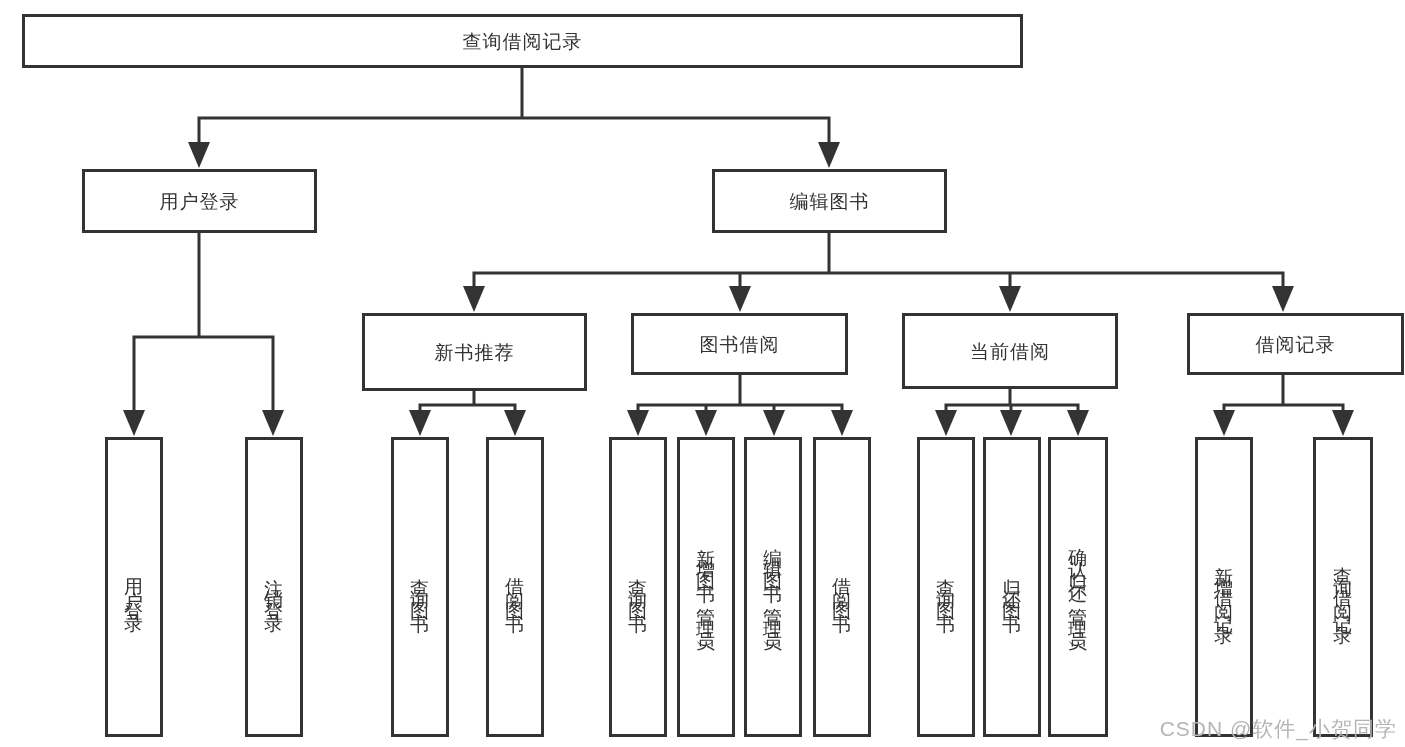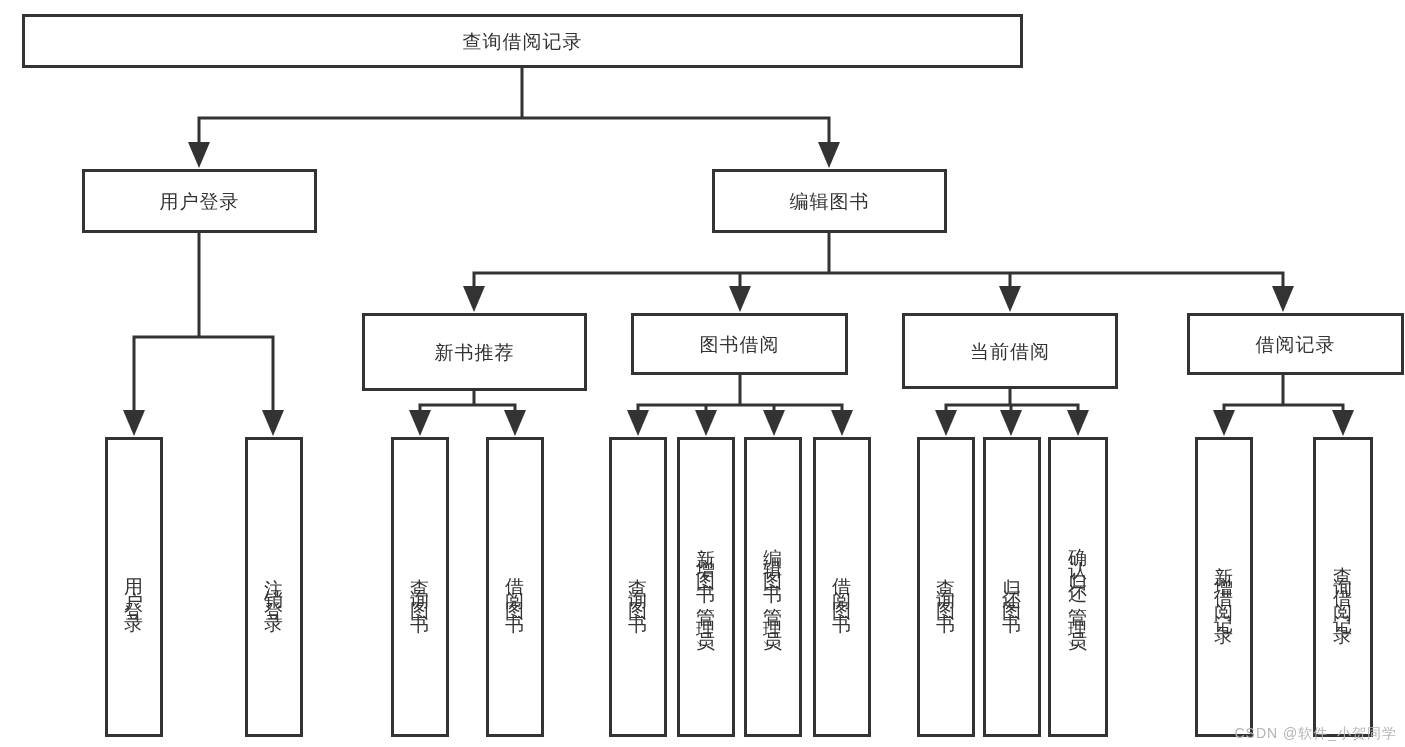--- a/index.html
+++ b/index.html
@@ -12,21 +12,21 @@
     position:absolute;box-sizing:border-box;border:3px solid #333333;background:#ffffff;
     display:flex;align-items:center;justify-content:center;
     font-size:19px;line-height:1;white-space:nowrap;letter-spacing:1px;
   }
   .node.v{
     writing-mode:vertical-lr;text-orientation:mixed;
     letter-spacing:12px;font-size:19px;
   }
   .watermark{
     position:absolute;right:8px;bottom:4px;
-    font-size:14px;letter-spacing:1px;color:#b5b5b5;z-index:5;
+    font-size:21px;letter-spacing:1px;color:#b5b5b5;z-index:5;
   }
 </style>
 </head>
 <body>
 
 <div class="stage">
 
   <svg class="connectors" width="1405" height="747" viewBox="0 0 1405 747" xmlns="http://www.w3.org/2000/svg">
 
     <path fill="none" stroke="#333333" stroke-width="3" d="

